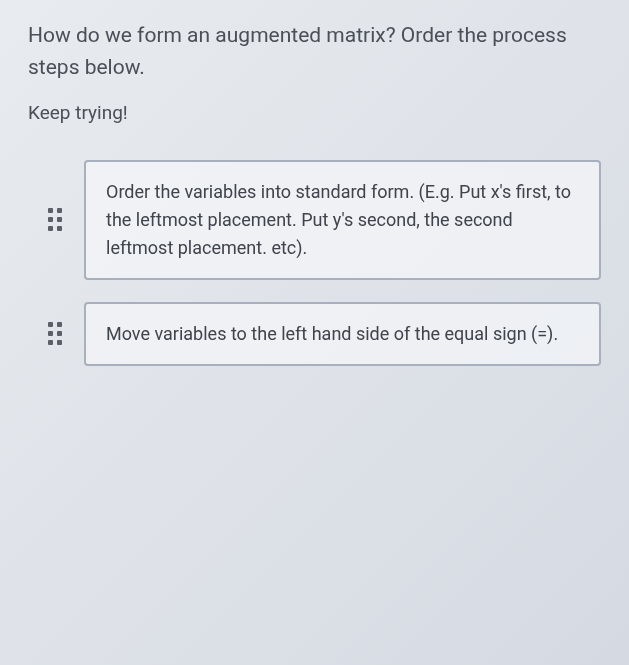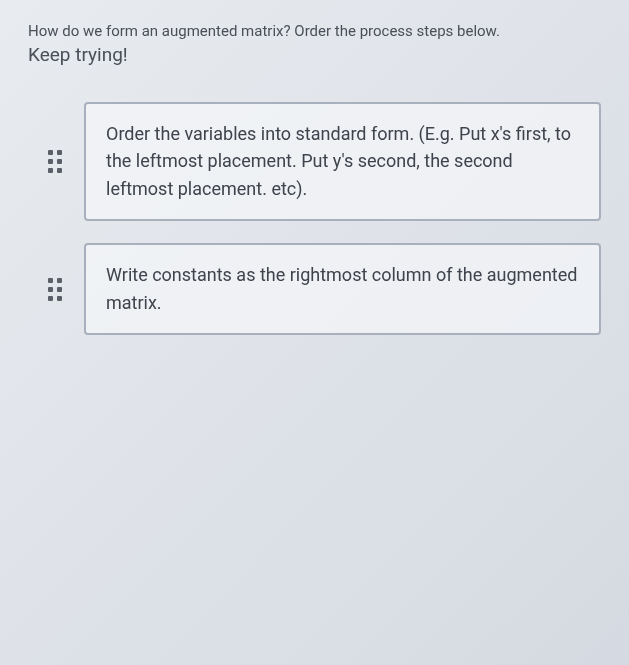--- a/index.html
+++ b/index.html
@@ -10,23 +10,24 @@
     body {
       font-family: -apple-system, BlinkMacSystemFont, 'Segoe UI', Roboto, Helvetica, Arial, sans-serif;
       background: linear-gradient(135deg, #e8ebef 0%, #d5dae2 100%);
       width: 629px;
       height: 665px;
       padding: 20px 28px;
       color: #3a3f47;
       overflow: hidden;
     }
     .question {
-      font-size: 15px;
+      font-size: 21px;
       line-height: 1.5;
       color: #4a4f58;
+      margin-bottom: 18px;
       font-weight: 400;
     }
     .feedback {
       font-size: 19px;
       color: #4a4f58;
       margin-bottom: 36px;
       font-weight: 400;
     }
     .ordering-list {
       display: flex;
@@ -84,26 +85,26 @@
         <div class="drag-dot"></div>
       <div class="drag-dot"></div>
         <div class="drag-dot"></div>
       <div class="drag-dot"></div>
         <div class="drag-dot"></div>
     </div>
     <div class="card">Order the variables into standard form. (E.g. Put x's first, to the leftmost placement. Put y's second, the second leftmost placement. etc).</div>
   </div>
 
 
-
   <div class="order-item">
     <div class="drag-handle">
       <div class="drag-dot"></div>
         <div class="drag-dot"></div>
       <div class="drag-dot"></div>
         <div class="drag-dot"></div>
       <div class="drag-dot"></div>
         <div class="drag-dot"></div>
     </div>
-    <div class="card">Write constants as the rightmost column of the augmented matrix.</div>
+    <div class="card">Move variables to the left hand side of the equal sign (=).</div>
   </div>
+
 
 </div>
 
 </body></html>

